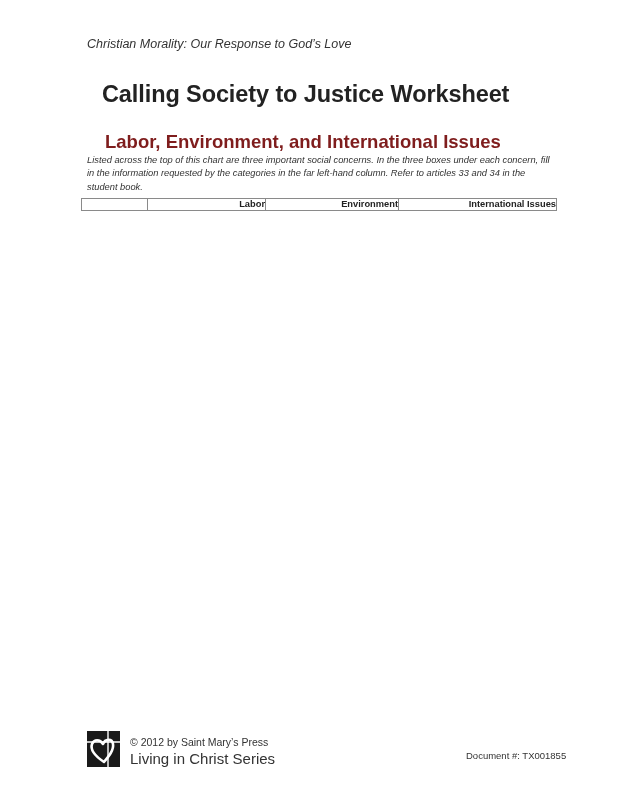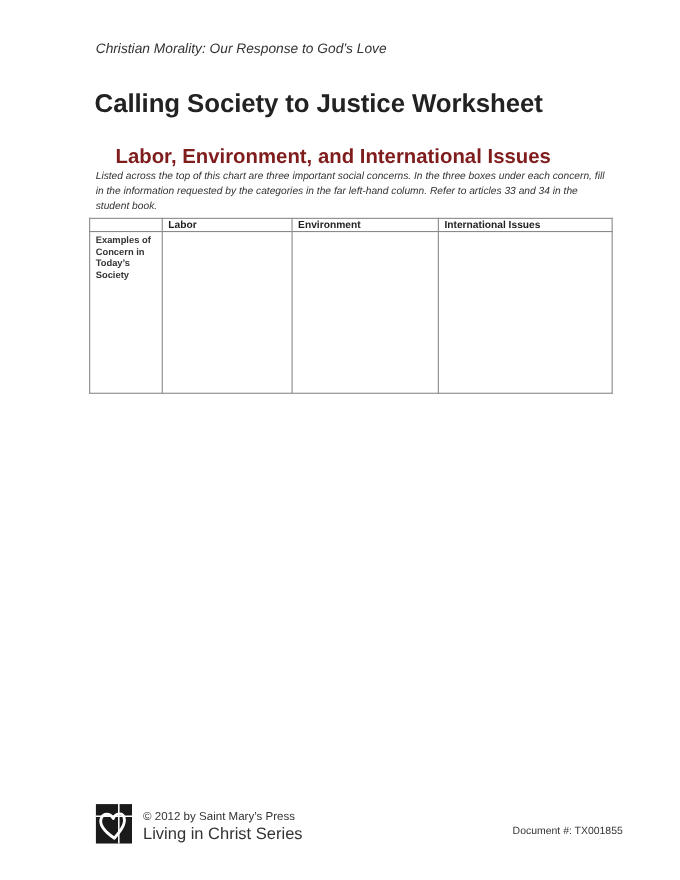--- a/index.html
+++ b/index.html
@@ -1,29 +1,29 @@
 <!DOCTYPE html>
 <html><head>
   <meta charset="utf-8">
   <style>
     html, body { margin: 0; padding: 0; background: #ffffff; }
     body { width: 618px; height: 800px; position: relative; overflow: hidden;
            font-family: "Liberation Sans", sans-serif; color: #222222; }
     .series-title { position: absolute; left: 87px; top: 37px; font-size: 12.5px;
                     font-style: italic; color: #333333; text-align: center; }
-    .page-title { position: absolute; left: 86px; top: 81px; font-size: 23.5px;
+    .page-title { position: absolute; left: 102px; top: 81px; font-size: 23.5px;
                   font-weight: bold; color: #222222; letter-spacing: -0.1px; margin: 0; }
     .subtitle { position: absolute; left: 101px; top: 127px; font-size: 18.5px;
                 font-weight: bold; color: #7f1d1d; margin: 4px; }
     .instructions { position: absolute; left: 87px; top: 154px; width: 470px;
                     font-size: 9.3px; line-height: 13.3px; color: #333333; margin: 0; font-style: italic; }
     table.worksheet { position: absolute; left: 81px; top: 198px; width: 475px;
                       border-collapse: collapse; table-layout: fixed; }
     table.worksheet th, table.worksheet td { border: 1px solid #8a8a8a; padding: 0; vertical-align: top; }
-    table.worksheet th { height: 11px; font-size: 9.3px; font-weight: bold; text-align: left;
+    table.worksheet th { height: 11px; font-size: 9.3px; font-weight: bold; text-align: right;
                          padding-left: 5px; line-height: 11px; color: #222222; }
     table.worksheet td.row-label { font-size: 8.5px; font-weight: bold; line-height: 10.5px;
                                    padding: 2px 4px 0 5px; color: #333333; }
     .row-1 td { height: 114px; }
     .row-2 td { height: 144px; }
     .row-3 td { height: 144px; }
     .footer-logo { position: absolute; left: 87px; top: 731px; width: 33px; height: 36px; }
     .copyright { position: absolute; left: 130px; top: 736px; font-size: 10.5px; color: #333333; }
     .series-name { position: absolute; left: 130px; top: 750px; font-size: 15px; color: #333333; }
     .doc-number { position: absolute; left: 466px; top: 750px; font-size: 9.5px; color: #333333; text-align: center; }
@@ -48,26 +48,20 @@
   </colgroup>
   <thead>
     <tr>
       <th></th>
       <th>Labor</th>
       <th>Environment</th>
       <th>International Issues</th>
     </tr>
   </thead>
   <tbody>
-    <tr class="row-2">
-      <td class="row-label">Examples of Concern in Today’s Society</td>
-      <td></td>
-      <td></td>
-      <td></td>
-    </tr>
   </tbody>
 </table>
 
 <div class="footer-logo">
   <svg width="33" height="36" viewBox="0 0 33 36">
     <rect x="0" y="0" width="33" height="36" fill="#1a1a1a"></rect>
     <line x1="0" y1="11" x2="33" y2="11" stroke="#ffffff" stroke-width="1.4"></line>
     <line x1="21" y1="0" x2="21" y2="36" stroke="#ffffff" stroke-width="1.4"></line>
     <path d="M17 31 C 8 25, 3 19, 5 13 C 7 8, 13 8, 16 13 C 18 8, 25 7, 26 13 C 27 19, 22 25, 17 31 Z" fill="none" stroke="#ffffff" stroke-width="2.6" stroke-linejoin="round"></path>
   </svg>

